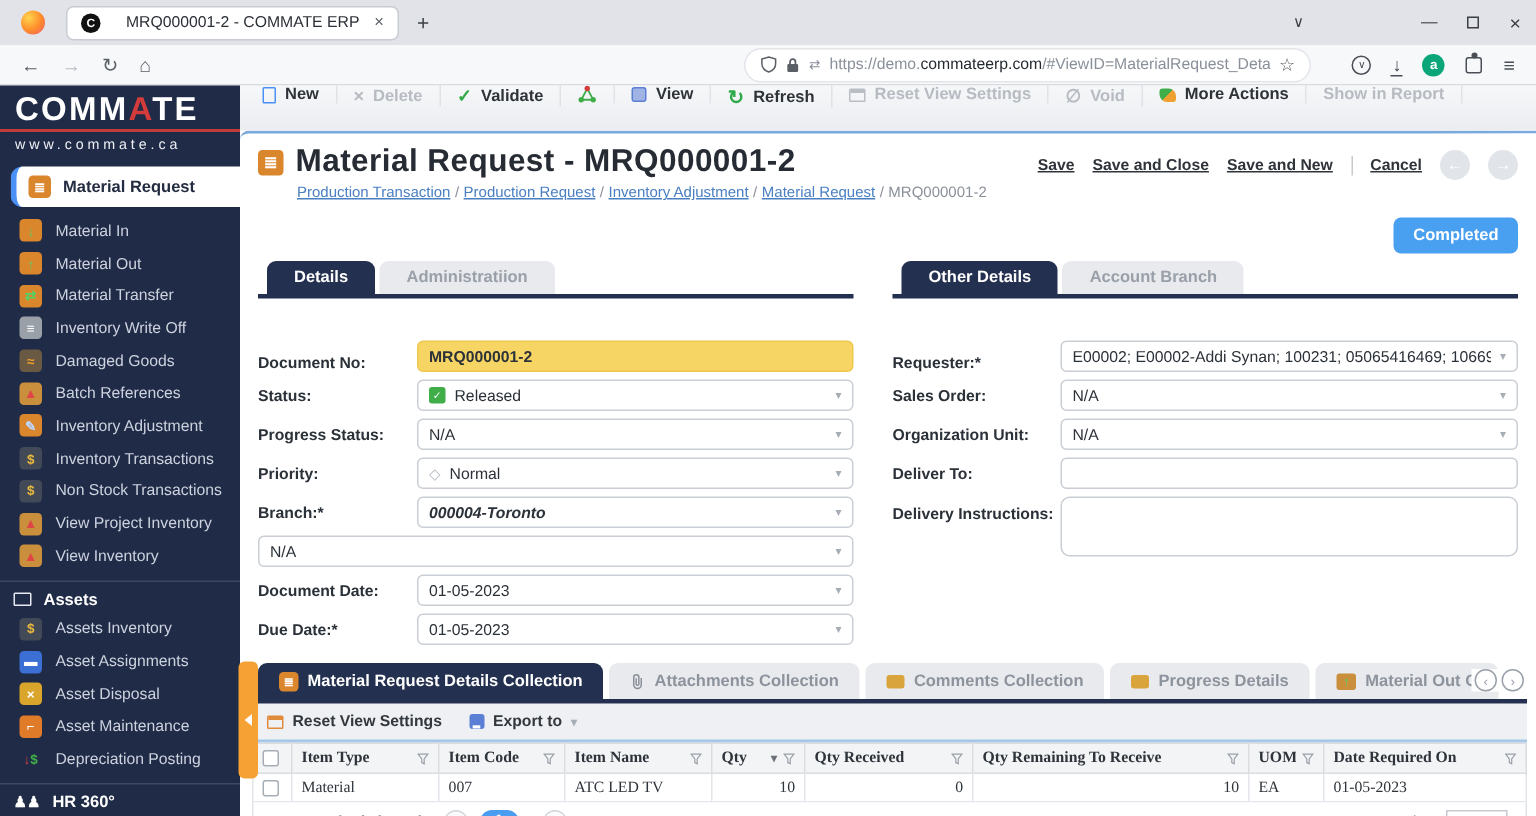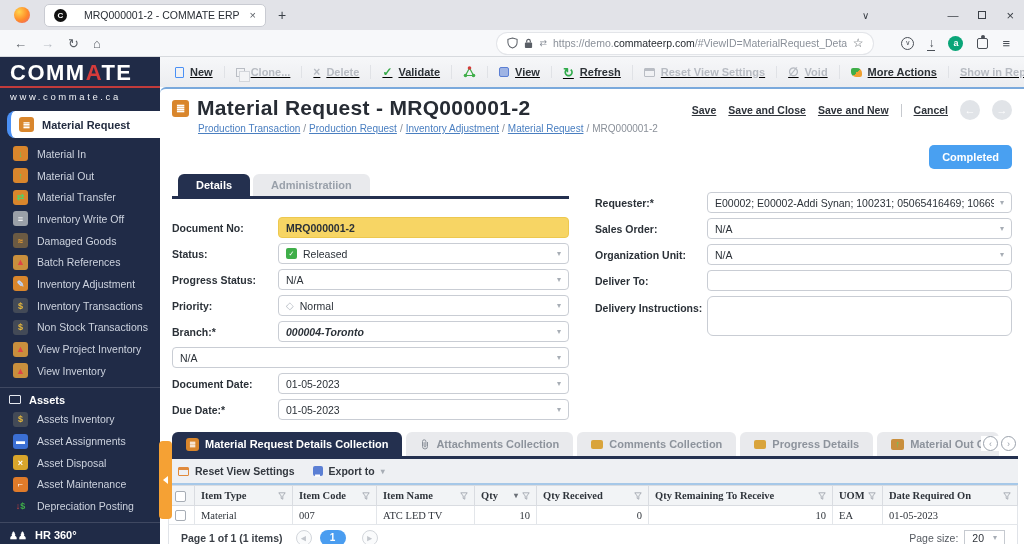--- a/index.html
+++ b/index.html
@@ -47,21 +47,21 @@
   .bg-or { background:#d9862c; } .bg-go { background:#c98f3d; } .bg-gr { background:#9aa0a8; }
   .bg-dk { background:#434a57; } .bg-br { background:#6b5a43; } .bg-bl { background:#3b6fd4; }
   .bg-ga { background:#d9a52b; } .bg-o2 { background:#e07b2a; } .bg-no { background:transparent; }
   .g-green { color:#56d166; } .g-red { color:#e04444; } .g-gold { color:#e6b83c; }
   .g-blue { color:#bcd6ff; } .g-orange { color:#f0a030; }
   .sect { border-top:1px solid rgba(255,255,255,.14); margin-top:5px; padding:6px 6px 3px 9px; display:flex; align-items:center; gap:8px; font-size:11px; font-weight:700; color:#fff; }
   .mon { width:12px; height:9px; border:1.6px solid #e6e9f0; border-radius:1px; }
 
   
   .main { flex:1; display:flex; flex-direction:column; min-width:0; }
-  .tbar { height:30px; background:linear-gradient(#f6f7f9,#ecedf0); display:flex; align-items:center; padding-left:4px; flex-shrink:0;text-decoration:underline; }
+  .tbar { height:30px; background:linear-gradient(#f6f7f9,#ecedf0); display:flex; align-items:flex-start; padding-left:4px; flex-shrink:0; }
   .tb { display:flex; align-items:center; gap:6px; padding:0 11px; font-size:11px; font-weight:600; color:#2e3338; border-right:1px solid #e0e2e6; white-space:nowrap; }
   .tb.dis { color:#b7bbc2; }
   .ic-new { width:9px; height:11px; border:1.4px solid #4a90f5; border-radius:1px; }
   .ic-copy { width:9px; height:9px; border:1.2px solid #b9bdc4; position:relative; }
   .ic-copy::after { content:""; position:absolute; left:2px; top:2px; width:9px; height:9px; border:1.2px solid #d3d6db; background:#f3f4f6; }
   .ic-x { color:#b7bbc2; font-size:12px; font-weight:700; }
   .ic-check { color:#35a847; font-size:12px; font-weight:700; }
   .ic-view { width:10px; height:10px; background:#9fb4e4; border:1.3px solid #5b7fd4; border-radius:2px; }
   .ic-refresh { color:#2faa4a; font-size:13px; font-weight:700; }
   .ic-win { width:11px; height:9px; border:1.2px solid #b9bdc4; border-radius:1px; position:relative; }
@@ -82,21 +82,21 @@
   .navc { width:20px; height:20px; border-radius:50%; background:#e1e4e8; color:#fff; display:flex; align-items:center; justify-content:center; font-size:11px; font-weight:700; }
   .badge { position:absolute; right:12px; top:56px; background:#49a0f1; color:#fff; font-size:11px; font-weight:600; padding:6px 13px; border-radius:5px; }
 
   .form-area { display:flex; gap:26px; padding:0 12px; margin-top:40px; }
   .panelL { width:397px; flex-shrink:0; }
   .panelR { flex:1; min-width:0; }
   .tabs { display:flex; align-items:flex-end; border-bottom:3px solid #24304f; padding-left:6px; }
   .tabi { height:22px; display:flex; align-items:center; gap:6px; padding:0 18px; background:#e9eaed; color:#99a0aa; font-size:11px; font-weight:700; border-radius:6px 6px 0 0; margin-right:3px; white-space:nowrap; }
   .tabi.on { background:#24304f; color:#fff; }
   .frow { display:flex; align-items:center; margin-top:5px; }
-  .frow.first { margin-top:18px; }
+  .frow.first { margin-top:28px;align-items:flex-end; }
   .flab { width:106px; flex-shrink:0; font-size:10.5px; font-weight:700; color:#2b3138; }
   .flabR { width:112px; }
   .fc { flex:1; height:21px; border:1px solid #c9cdd4; border-radius:4px; display:flex; align-items:center; padding:0 7px; font-size:10.5px; color:#2b3138; gap:6px; background:#fff; min-width:0; }
   .fc .val { white-space:nowrap; overflow:hidden; flex:1; }
   .fc .caret { color:#a7adb5; font-size:8px; }
   .fc.yellow { background:#f7d564; border-color:#edc84f; }
   .bold-val { font-weight:700;font-style:italic; }
   .fc.area { height:40px; align-items:flex-start; padding-top:3px; border-radius:6px; }
   .chip-green { width:11px; height:11px; border-radius:2px; background:#3fae49; color:#fff; font-size:7px; display:flex; align-items:center; justify-content:center; flex-shrink:0; }
   .diamond { color:#b4bac2; font-size:10px; }
@@ -274,24 +274,20 @@
     </div>
   </div>
 
   <div class="main">
     <div class="tbar">
       <div class="tb">
           <span class="ic-new"></span>
           <span>New</span>
         </div>
       <div class="tb dis">
-          <span class="ic-copy"></span>
-          <span>Clone...</span>
-        </div>
-      <div class="tb dis">
           <span class="ic-x">×</span>
           <span>Delete</span>
         </div>
       <div class="tb">
           <span class="ic-check">✓</span>
           <span>Validate</span>
         </div>
       <div class="tb">
           <svg width="13" height="12" viewBox="0 0 13 12">
             <path d="M6.5 2 L2.5 9.5 H10.5 Z" fill="none" stroke="#3fae49" stroke-width="1.2"></path>
@@ -408,20 +404,24 @@
           <div class="frow">
             <span class="flab">Due Date:*</span>
             <div class="fc">
                 <span class="val">01-05-2023</span>
                 <span class="caret">▾</span>
               </div>
           </div>
         </div>
 
         <div class="panelR">
+          <div class="tabs">
+            <div class="tabi on">Other Details</div>
+            <div class="tabi">Account Branch</div>
+          </div>
           <div class="frow first">
             <span class="flab flabR">Requester:*</span>
             <div class="fc">
                 <span class="val">E00002; E00002-Addi Synan; 100231; 05065416469; 106699632</span>
                 <span class="caret">▾</span>
               </div>
           </div>
           <div class="frow">
             <span class="flab flabR">Sales Order:</span>
             <div class="fc">

